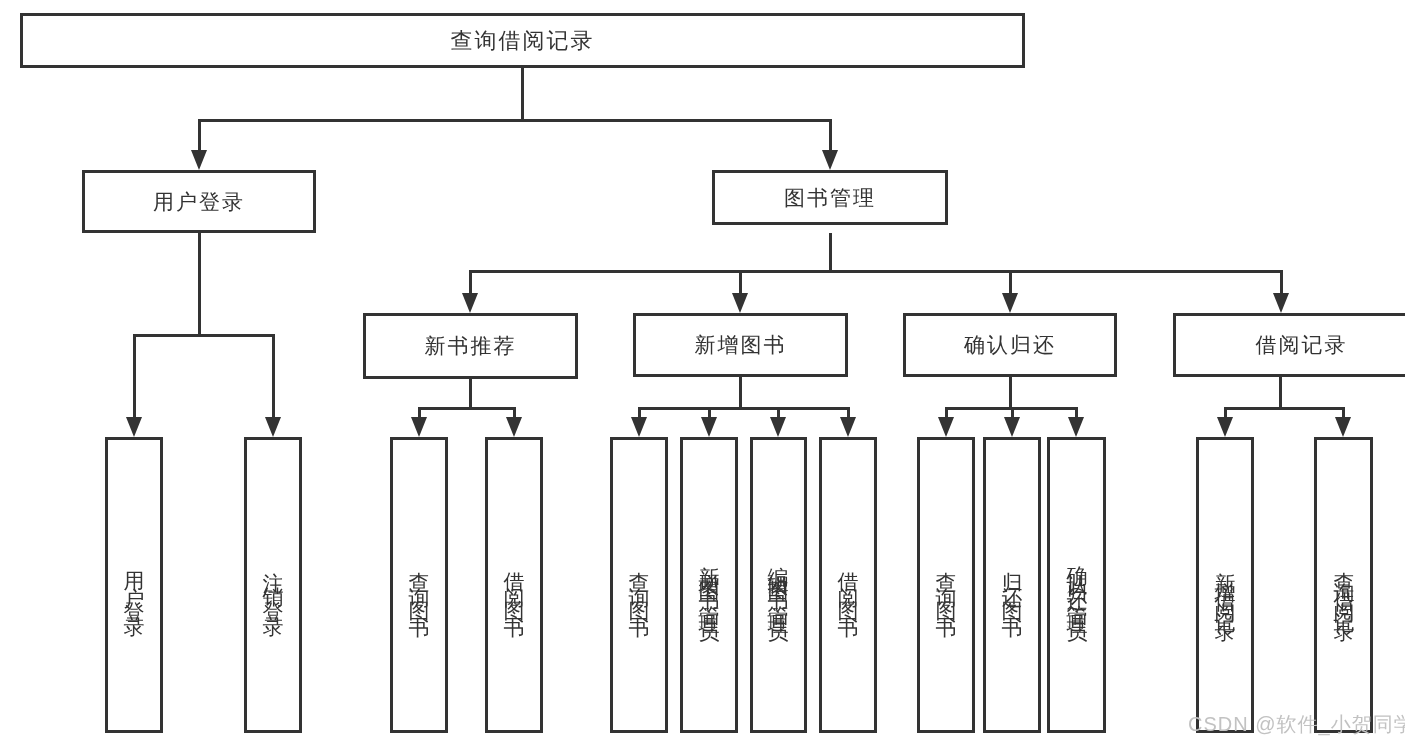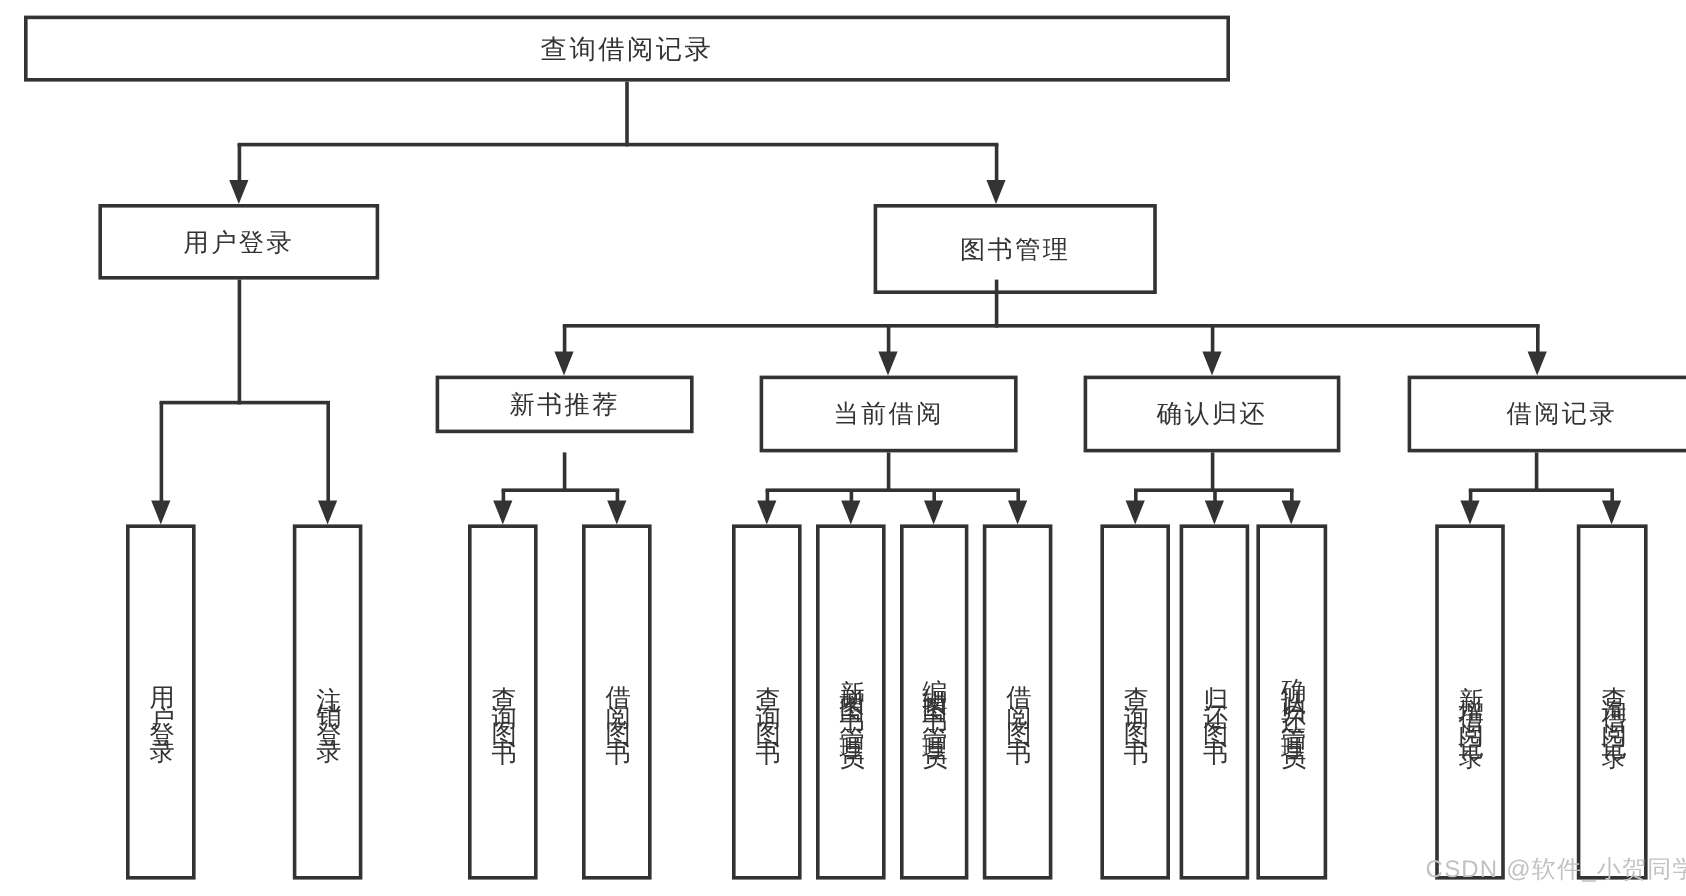--- a/index.html
+++ b/index.html
@@ -69,24 +69,24 @@
   }
 </style>
 </head>
 <body>
 
 <div class="canvas">
 
   <div class="hbox" style="left:20px; top:13px; width:1005px; height:55px; font-size:22px;">查询借阅记录</div>
 
   <div class="hbox" style="left:82px; top:170px; width:234px; height:63px;">用户登录</div>
-  <div class="hbox" style="left:728px; top:170px; width:236px; height:75px;">图书管理</div>
+  <div class="hbox" style="left:712px; top:170px; width:236px; height:55px;">图书管理</div>
 
-  <div class="hbox" style="left:363px; top:313px; width:215px; height:48px;text-align:center;">新书推荐</div>
-  <div class="hbox" style="left:633px; top:313px; width:215px; height:64px;">当前借阅</div>
+  <div class="hbox" style="left:363px; top:313px; width:215px; height:66px;text-align:center;">新书推荐</div>
+  <div class="hbox" style="left:633px; top:313px; width:215px; height:64px;">新增图书</div>
   <div class="hbox" style="left:903px; top:313px; width:214px; height:64px;">确认归还</div>
   <div class="hbox" style="left:1173px; top:313px; width:257px; height:64px;">借阅记录</div>
 
   <div class="vbox" style="left:105px; width:58px;">用户登录</div>
   <div class="vbox" style="left:244px; width:58px;">注销登录</div>
   <div class="vbox" style="left:390px; width:58px;">查询图书</div>
   <div class="vbox" style="left:485px; width:58px;">借阅图书</div>
   <div class="vbox" style="left:610px; width:58px;">查询图书</div>
   <div class="vbox ls-8" style="left:680px; width:58px;">新增图书（管理员）</div>
   <div class="vbox ls-8" style="left:750px; width:57px;">编辑图书（管理员）</div>

